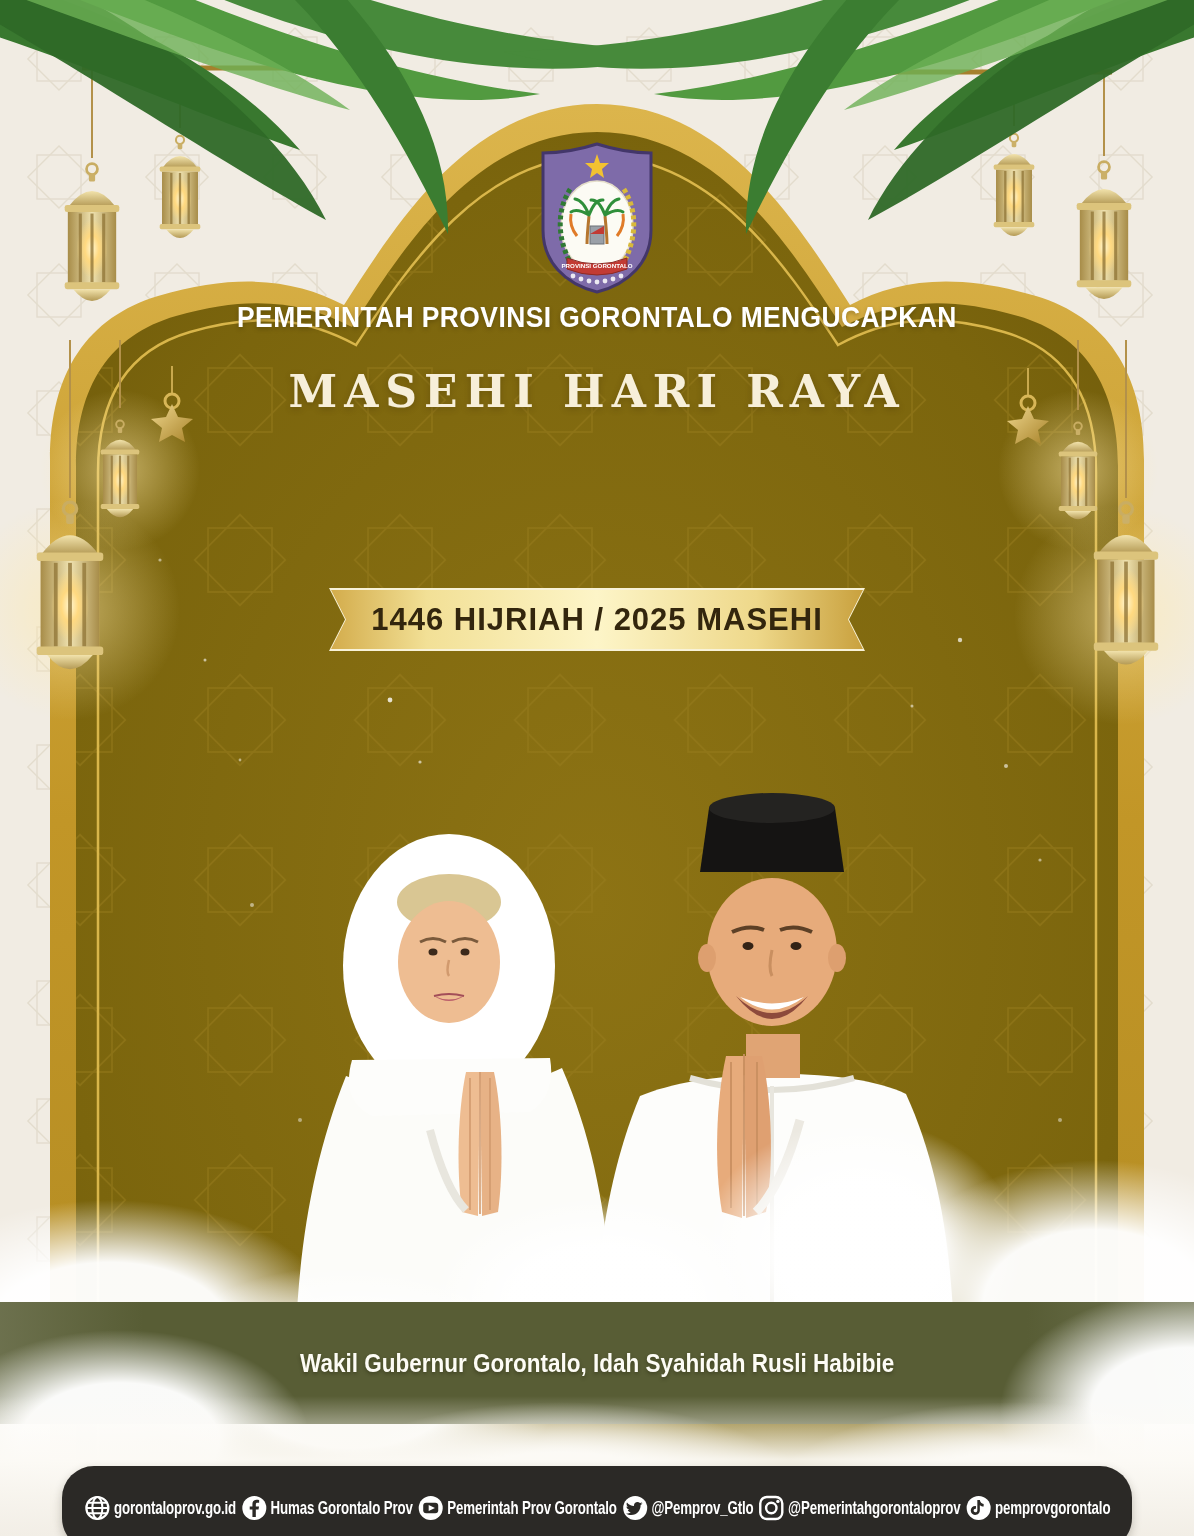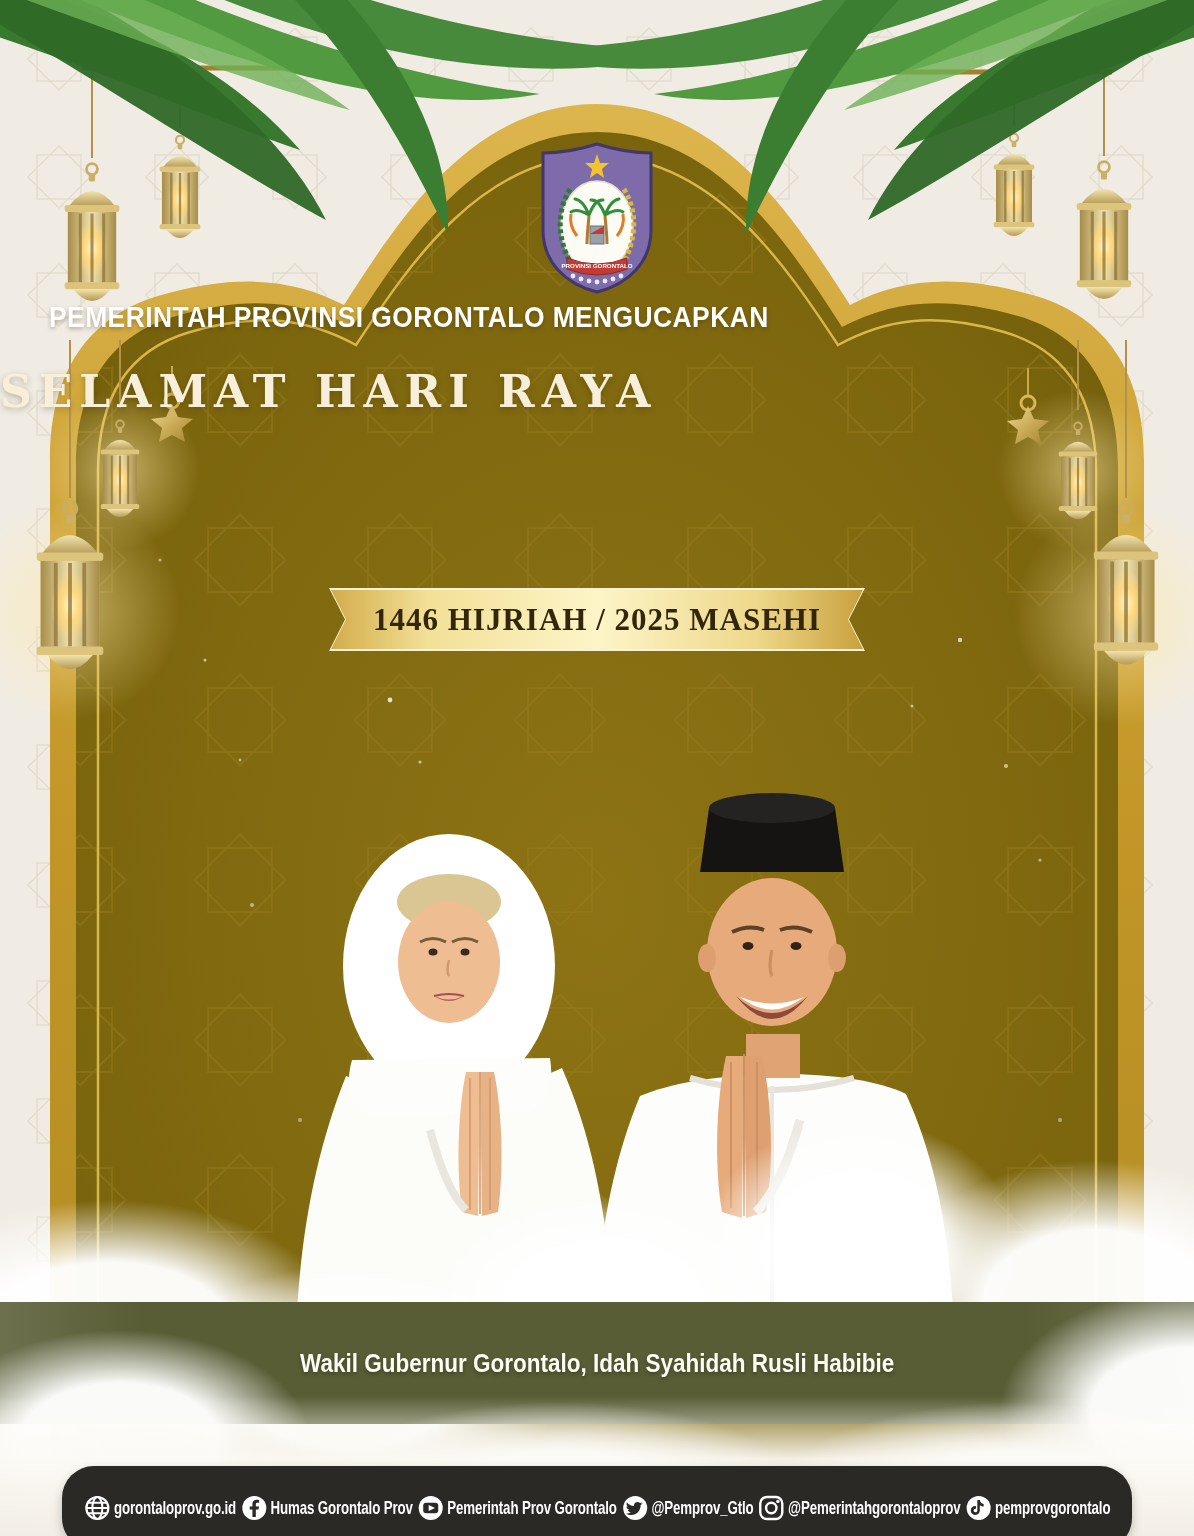--- a/index.html
+++ b/index.html
@@ -2,40 +2,40 @@
 <html><head>
 <meta charset="utf-8">
 <style>
   html,body{margin:0;padding:0;background:#d8d4cc;}
   .poster{position:relative;width:1194px;height:1536px;overflow:hidden;
           background:#f1ece3;font-family:"Liberation Sans",sans-serif;}
   .layer{position:absolute;inset:0;}
   svg{display:block;}
 
   
-  .txt{position:absolute;left:0;width:100%;text-align:left;color:#fff;}
+  .txt{position:absolute;left:0;width:100%;text-align:center;color:#fff;}
   .cond{display:inline-block;transform-origin:center;white-space:nowrap;font-weight:700;}
   .announcer{top:300px;font-size:30px;letter-spacing:.5px;
              text-shadow:0 2px 5px rgba(55,40,0,.35);}
   .announcer .cond{transform:scaleX(.88);}
   .pre-title{top:366px;font-family:"DejaVu Serif",serif;font-weight:700;
              font-size:44px;letter-spacing:7px;color:#f7efd9;
              text-shadow:0 2px 6px rgba(55,40,0,.3);}
   .big-title{top:404px;font-family:"DejaVu Serif",serif;font-weight:700;
              font-size:115px;letter-spacing:-1px;color:#fdfbf3;line-height:1.2;
              text-shadow:0 4px 10px rgba(55,40,0,.35);}
   .date-banner{position:absolute;top:588px;left:50%;transform:translateX(-50%);
      width:536px;height:63px;
      clip-path:polygon(0 0,100% 0,calc(100% - 16px) 50%,100% 100%,0 100%,16px 50%);
      background:#f8f2d8;}
   .date-banner-inner{position:absolute;inset:2px;
      clip-path:polygon(0 0,100% 0,calc(100% - 15px) 50%,100% 100%,0 100%,15px 50%);
      background:linear-gradient(90deg,#d3ac4b 0%,#f2e096 18%,#fdf5c8 50%,#eed88a 80%,#c9a13e 100%);
      display:flex;align-items:center;justify-content:center;}
-  .date-banner-inner span{font-family:Liberation Serif, serif;font-weight:700;
+  .date-banner-inner span{font-family:Liberation Sans, sans-serif;font-weight:700;
      font-size:31px;letter-spacing:1px;color:#33260d;}
   .message{top:676px;font-size:24px;line-height:34px;
            text-shadow:0 2px 4px rgba(55,40,0,.3);}
   .message .cond{transform:scaleX(.92);}
 
   
   .caption-band{position:absolute;top:1302px;left:0;width:100%;height:122px;
      background:linear-gradient(90deg,rgba(88,93,53,.88) 0%,#585d35 12%,#585d35 86%,rgba(88,93,53,.85) 100%);
      display:flex;flex-direction:column;align-items:center;justify-content:center;
      color:#fdfcf5;}
@@ -288,21 +288,21 @@
         <circle cx="72" cy="143" r="2.4"></circle>
         <circle cx="80" cy="141" r="2.4"></circle>
       <circle cx="88" cy="138" r="2.4"></circle>
     </g>
   </svg>
 
   <div class="txt announcer">
     <span class="cond">PEMERINTAH PROVINSI GORONTALO MENGUCAPKAN</span>
   </div>
 
-  <div class="txt pre-title">SELAMAT HARI RAYA</div>
+  <div class="txt pre-title">MASEHI HARI RAYA</div>
 
 
   <div class="date-banner">
     <div class="date-banner-inner">
       <span>1446 HIJRIAH / 2025 MASEHI</span>
     </div>
   </div>
 
 
   <div class="cloud" style="left:-120px;top:1200px;width:460px;height:260px;"></div>

